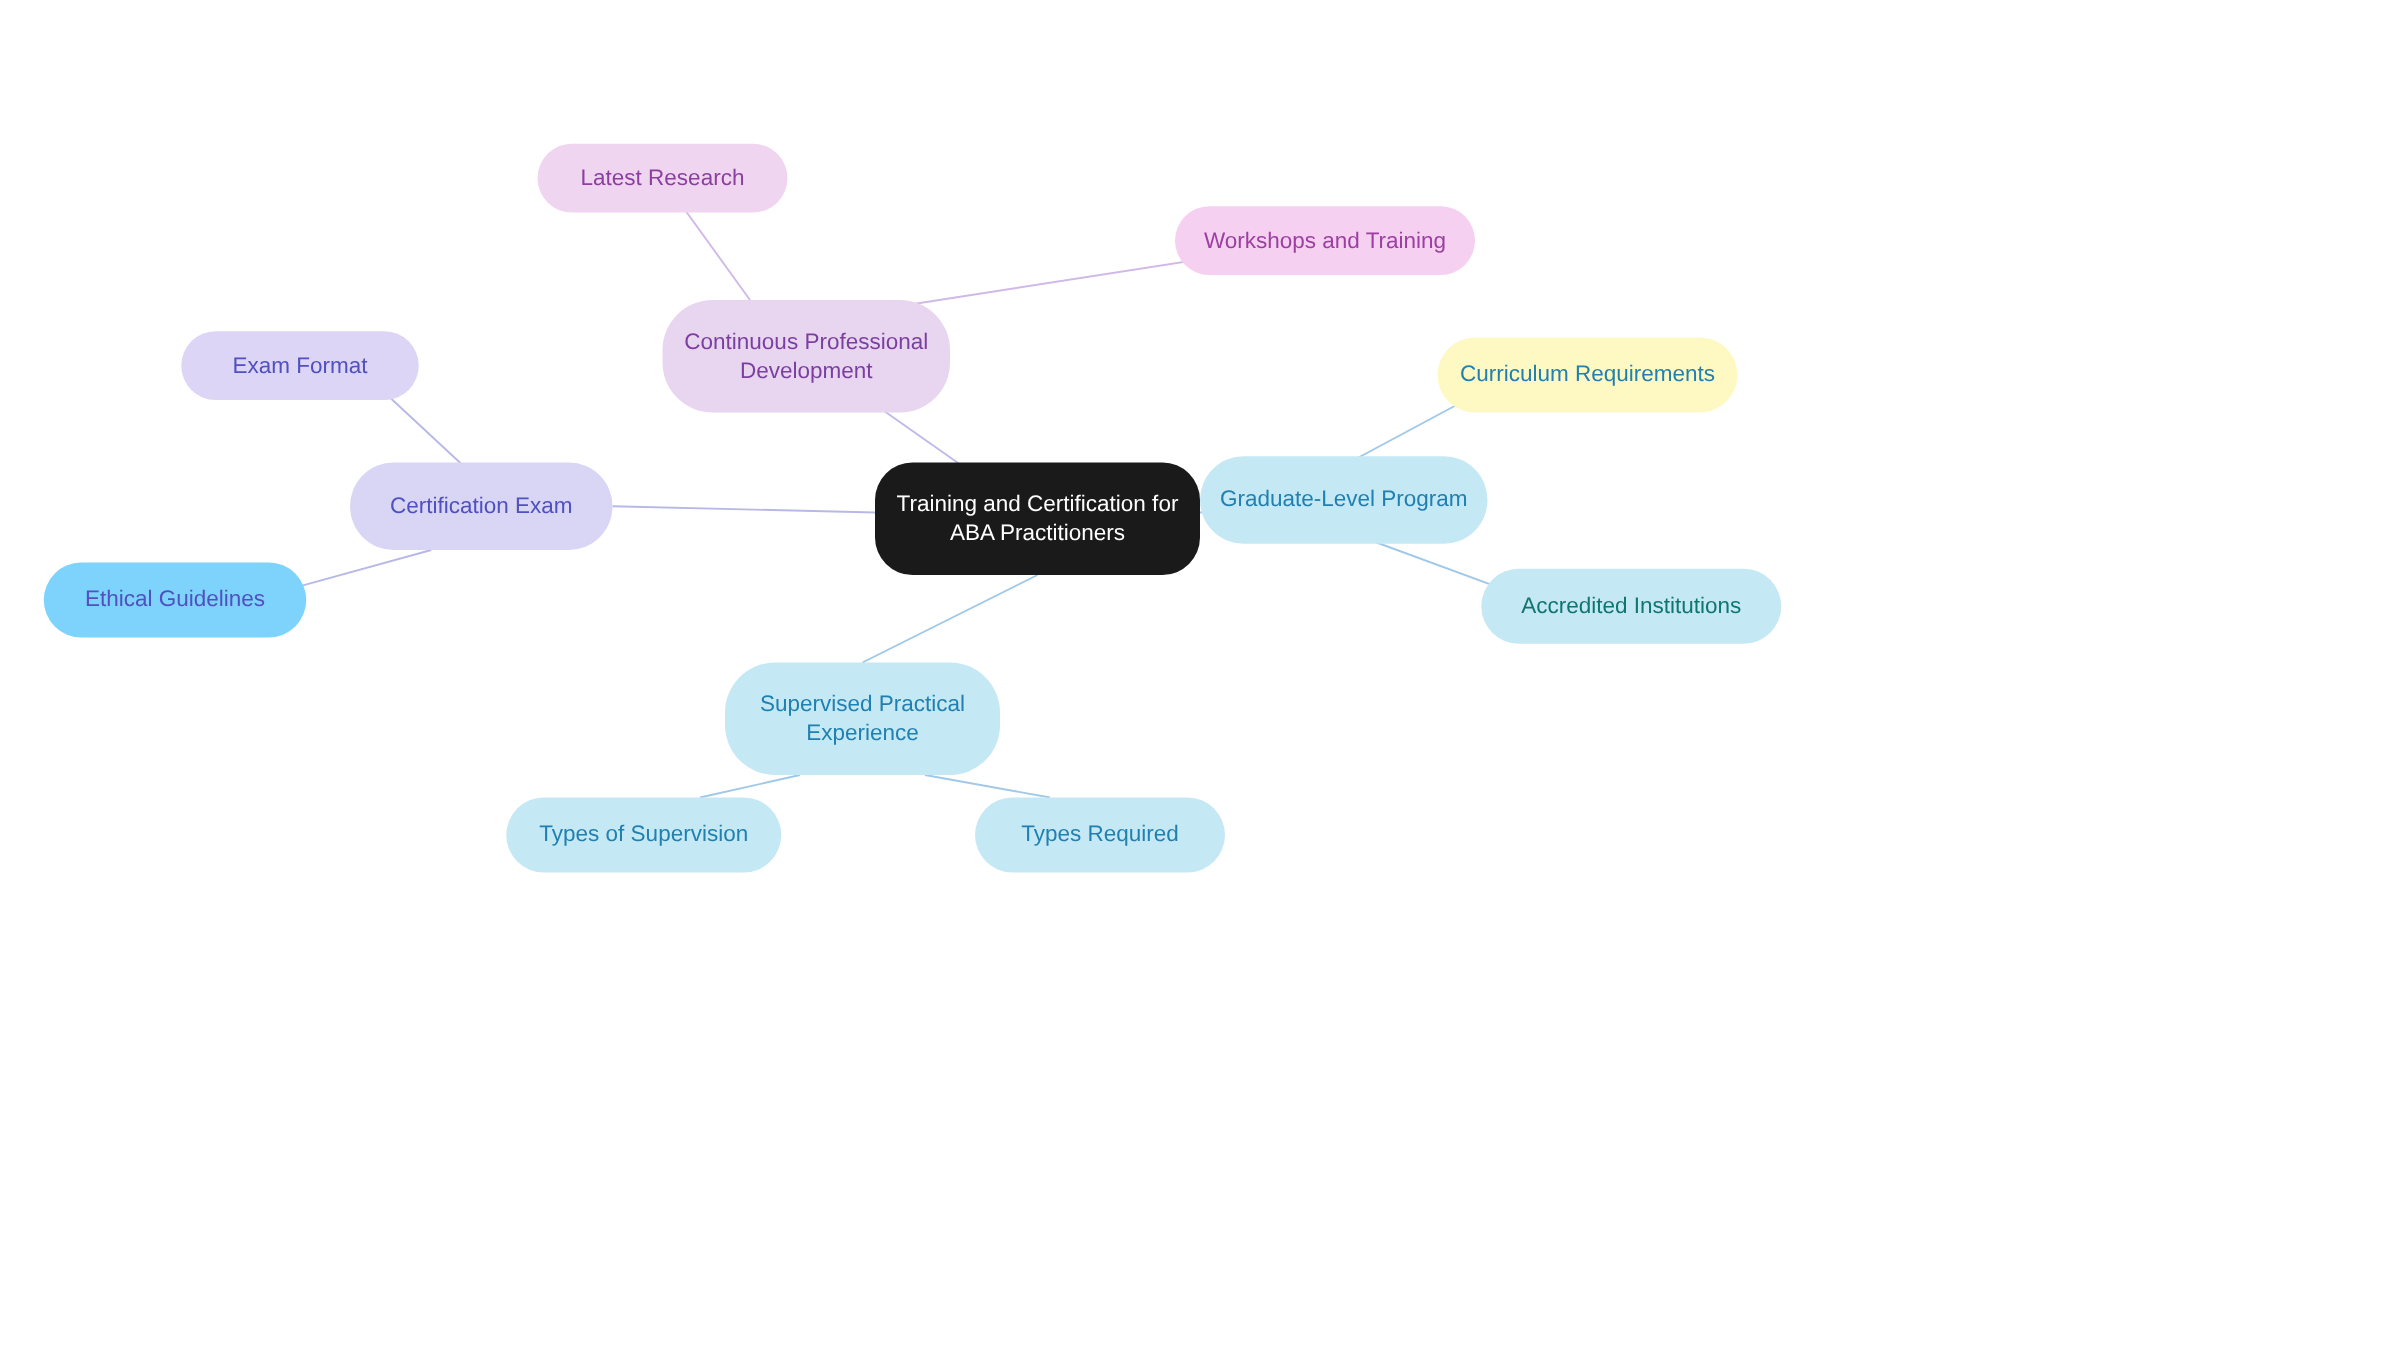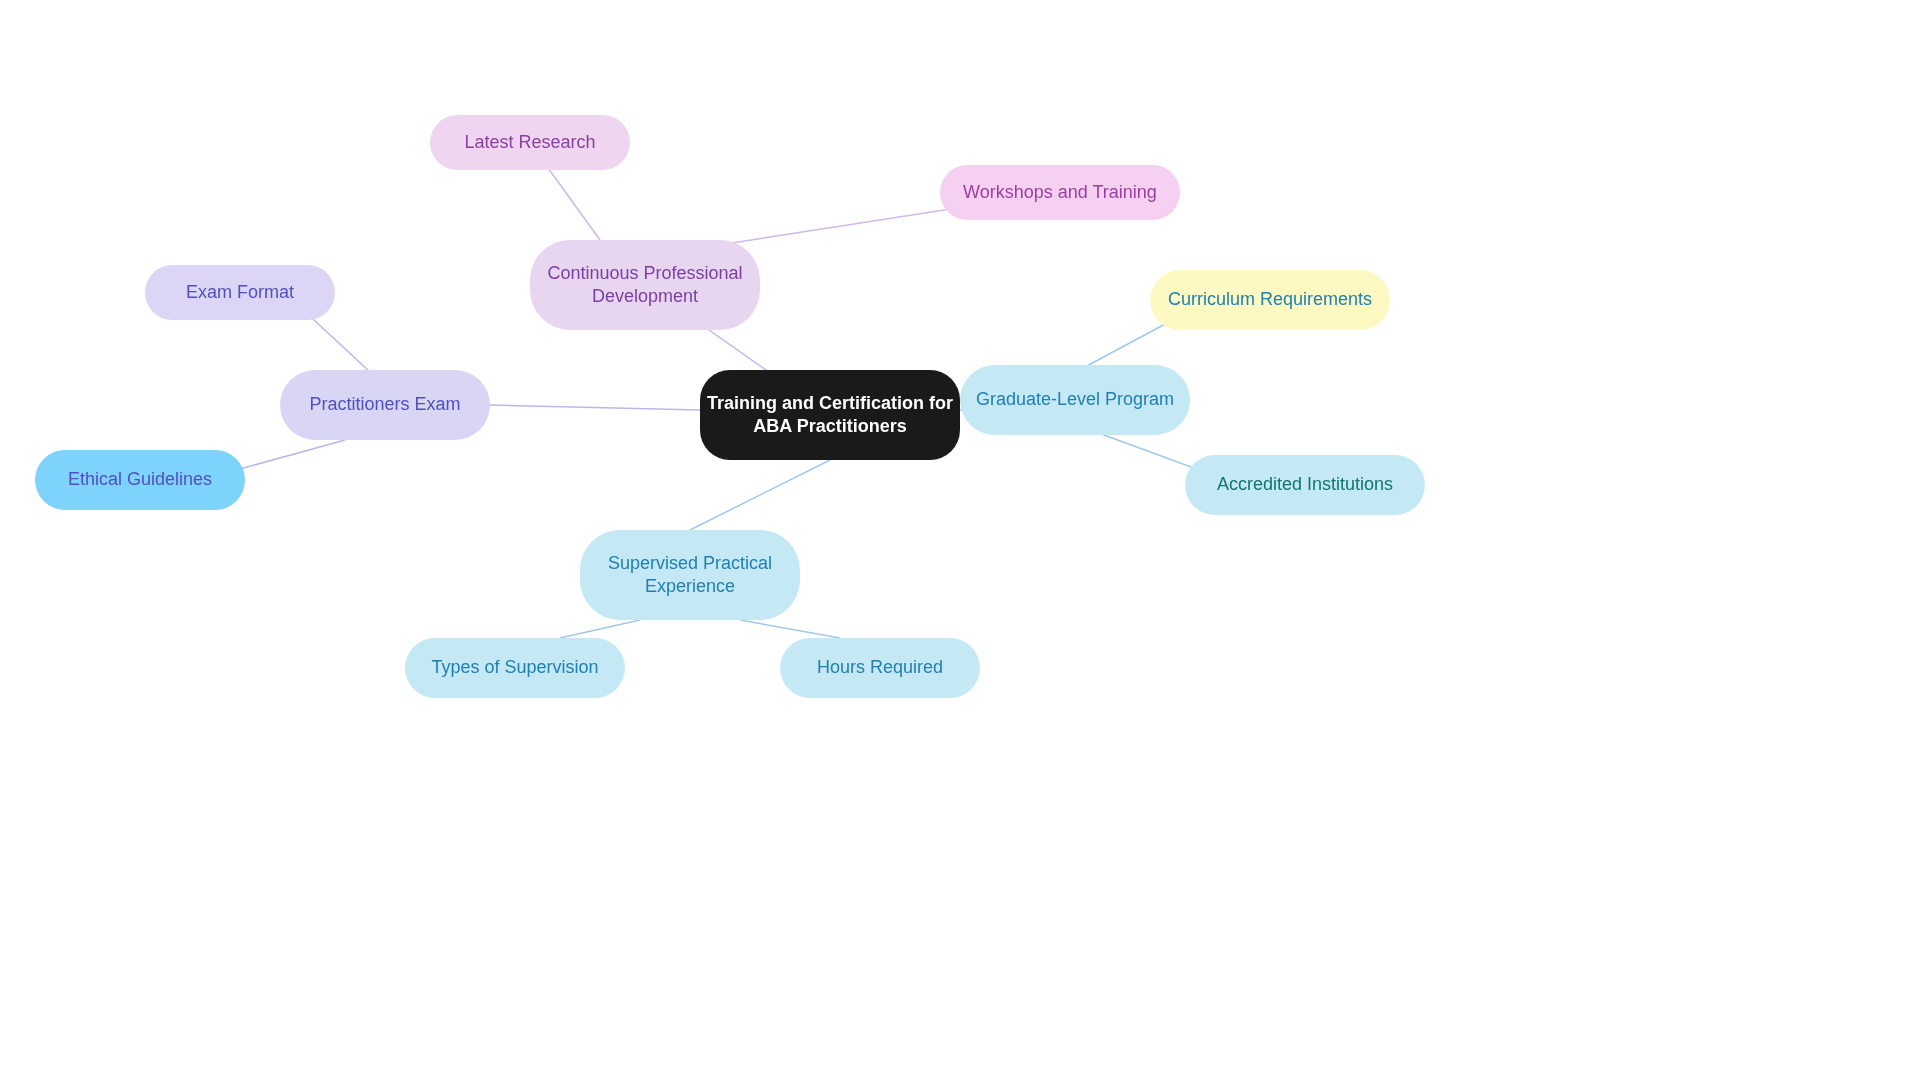--- a/index.html
+++ b/index.html
@@ -30,21 +30,21 @@
       font-weight: 500;
       line-height: 1.3;
     }
     .node-center {
       width: 260px;
       height: 90px;
       background: #1a1a1a;
       color: #ffffff;
       border-radius: 30px;
       font-size: 18px;
-      font-weight: 700;
+      font-weight: 400;
       left: 700px;
       top: 370px;
     }
     .node-cpd {
       width: 230px;
       height: 90px;
       background: #e8d5f0;
       color: #7b3fa0;
       left: 530px;
       top: 240px;
@@ -178,21 +178,21 @@
 
 <div class="node node-latest-research">
   <span>Latest Research</span>
 </div>
 
 <div class="node node-workshops">
   <span>Workshops and Training</span>
 </div>
 
 <div class="node node-cert-exam">
-  <span>Practitioners Exam</span>
+  <span>Certification Exam</span>
 </div>
 
 <div class="node node-exam-format">
   <span>Exam Format</span>
 </div>
 
 <div class="node node-ethical">
   <span>Ethical Guidelines</span>
 </div>
 
@@ -210,14 +210,14 @@
 
 <div class="node node-supervised">
   <span>Supervised Practical Experience</span>
 </div>
 
 <div class="node node-types-supervision">
   <span>Types of Supervision</span>
 </div>
 
 <div class="node node-hours">
-  <span>Hours Required</span>
+  <span>Types Required</span>
 </div>
 
 </body></html>

